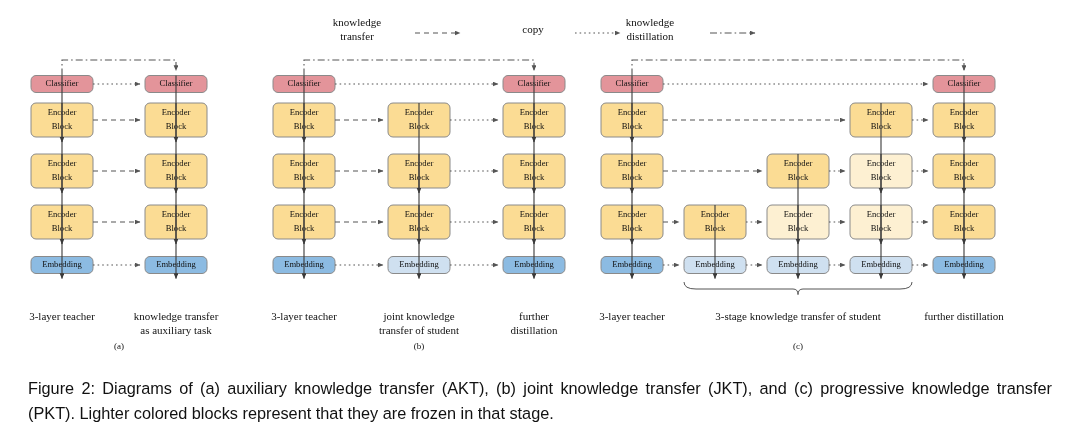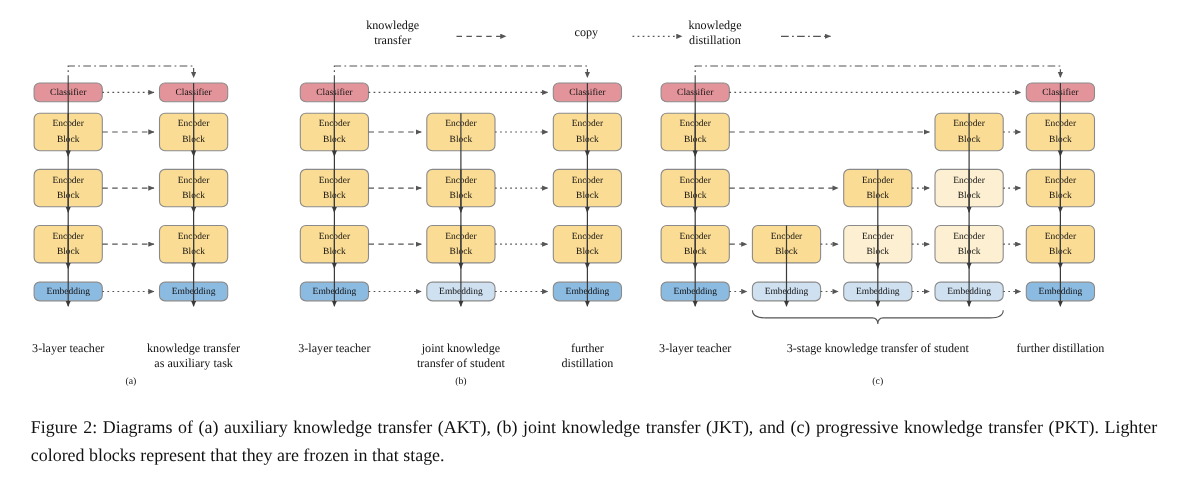--- a/index.html
+++ b/index.html
@@ -9,21 +9,21 @@
     color:#111;
   }
   #fig{position:relative;width:1080px;height:439px;}
   svg{display:block;}
   .blk-text{font-family:"Liberation Serif", serif;font-size:8.6px;fill:#111;text-anchor:middle;dominant-baseline:middle;}
   .lbl{font-family:"Liberation Serif", serif;font-size:11px;fill:#111;text-anchor:middle;}
   .legend-text{font-family:"Liberation Serif", serif;font-size:11px;fill:#111;text-anchor:middle;}
   .panel-tag{font-family:"Liberation Serif", serif;font-size:9px;fill:#111;text-anchor:middle;}
   .caption{
     position:absolute;left:28px;top:376px;width:1024px;
-    font-family:Liberation Serif, serif;
+    font-family:Liberation Sans, sans-serif;
     font-size:16.3px;line-height:25px;color:#111;
     text-align:justify;
   }
 </style>
 </head>
 <body>
 
 <div id="fig">
   <svg id="diagram" width="1080" height="376" viewBox="0 0 1080 376">
       <defs>

